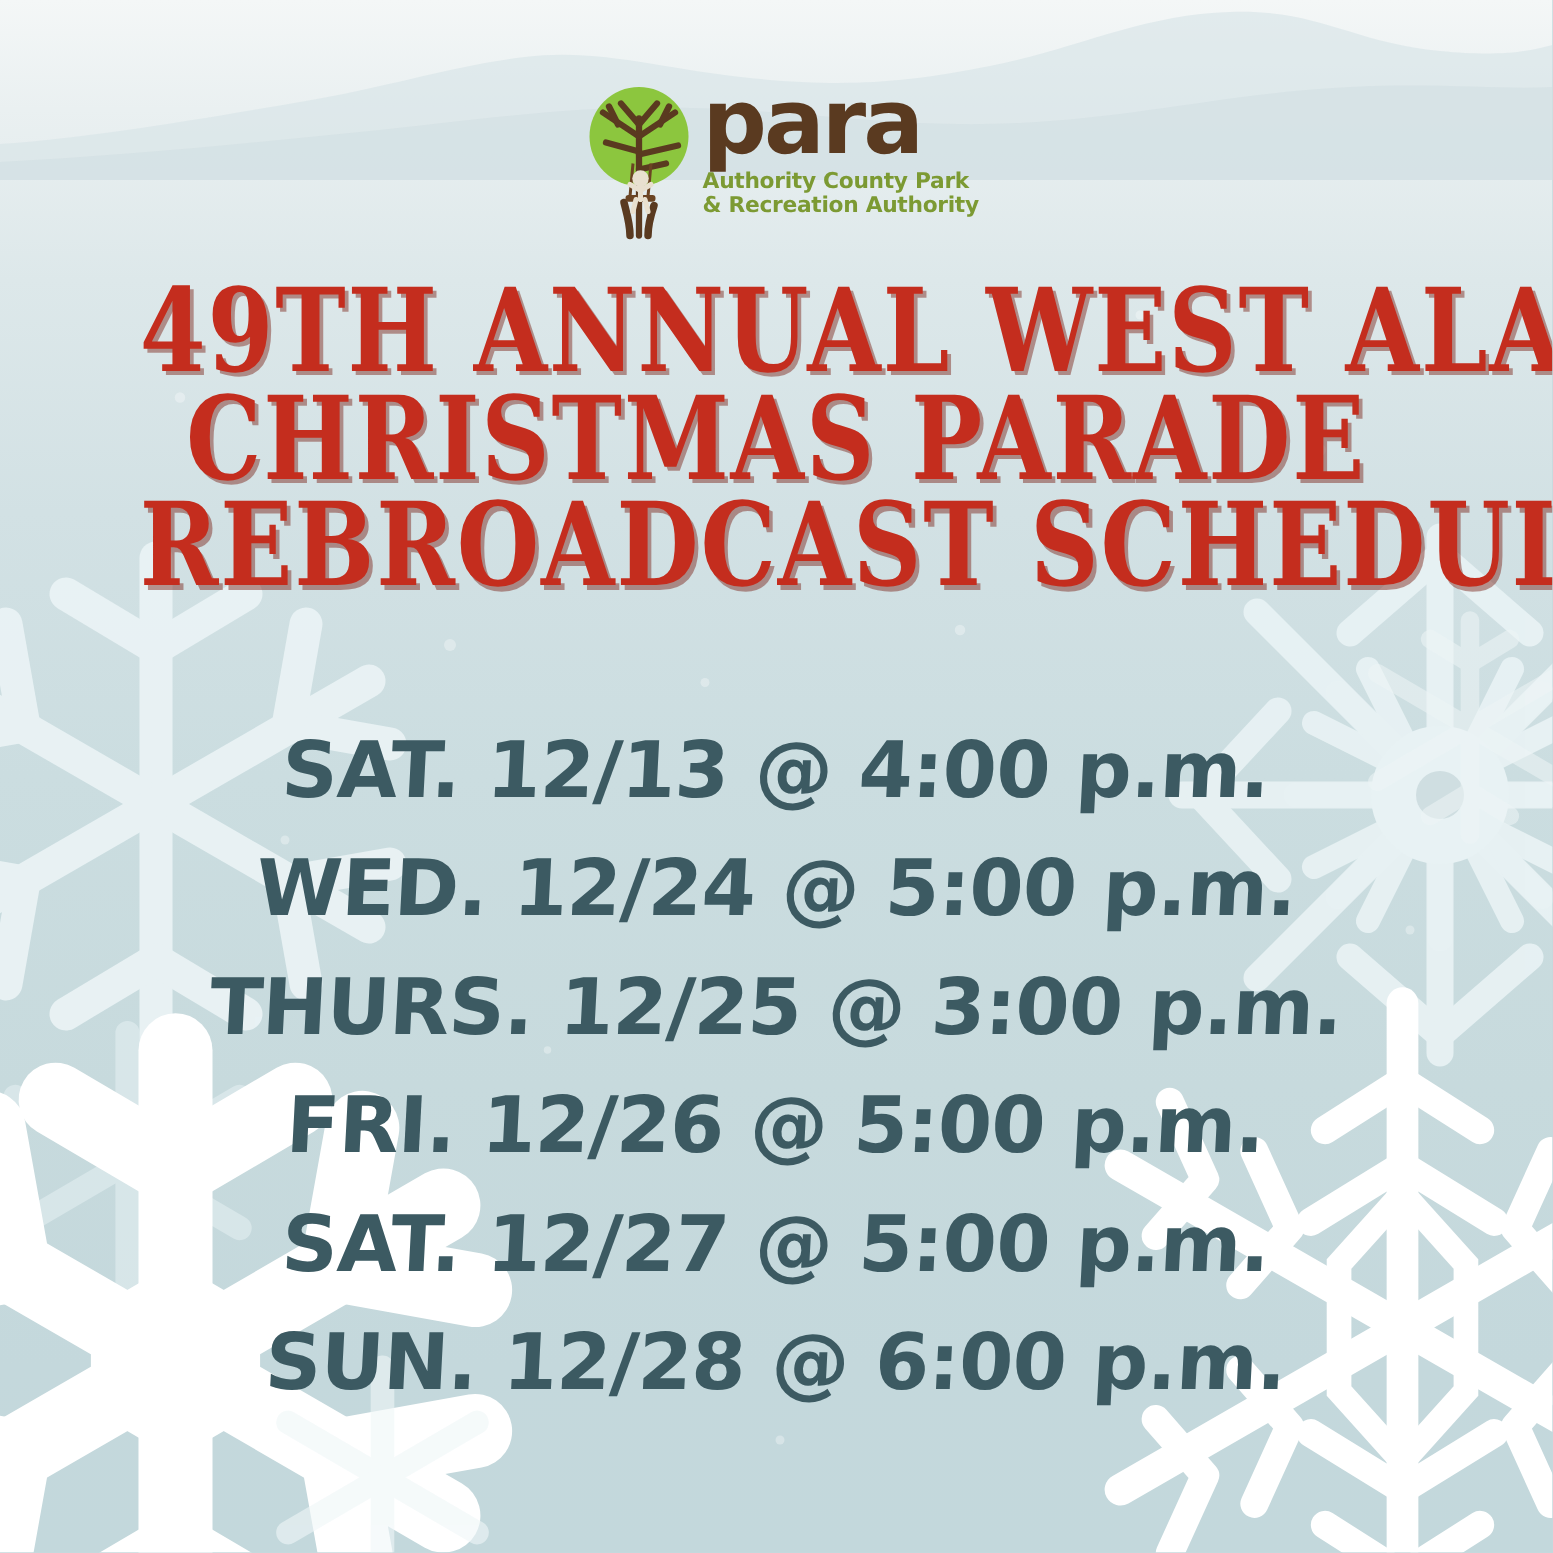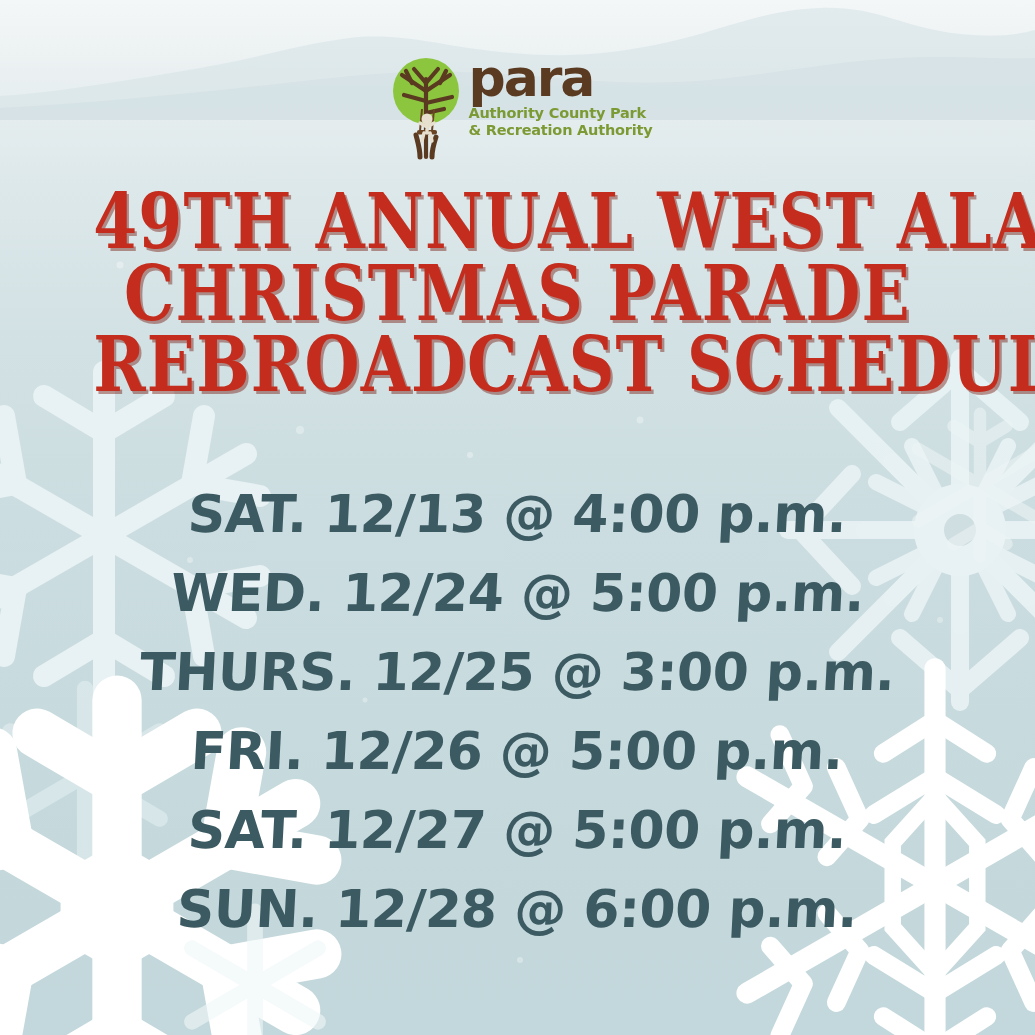--- a/index.html
+++ b/index.html
@@ -19,21 +19,21 @@
   
   .logos{
     position:absolute;top:46px;left:0;width:1035px;height:125px;
     display:flex;align-items:center;justify-content:center;gap:56px;
   }
   .para-logo{display:flex;align-items:flex-start;height:108px;}
   .para-tree{width:92px;height:104px;flex:0 0 auto;margin-top:2px;}
   .para-words{display:flex;flex-direction:column;justify-content:flex-start;margin-left:-6px;}
   .para-word{
     font-family:"DejaVu Sans",sans-serif;
-    font-weight:bold;font-size:52px;line-height:0.92;
+    font-weight:bold;font-size:60px;line-height:0.92;
     color:#5a3a20;letter-spacing:-2px;
   }
   .para-tag{
     font-family:"DejaVu Sans",sans-serif;
     font-weight:bold;font-size:14.5px;line-height:1.12;
     color:#7c9a33;margin-top:3px;letter-spacing:-0.2px;
   }
   .wvua-logo{width:108px;height:92px;position:relative;margin-top:2px;}
   
   .title{

